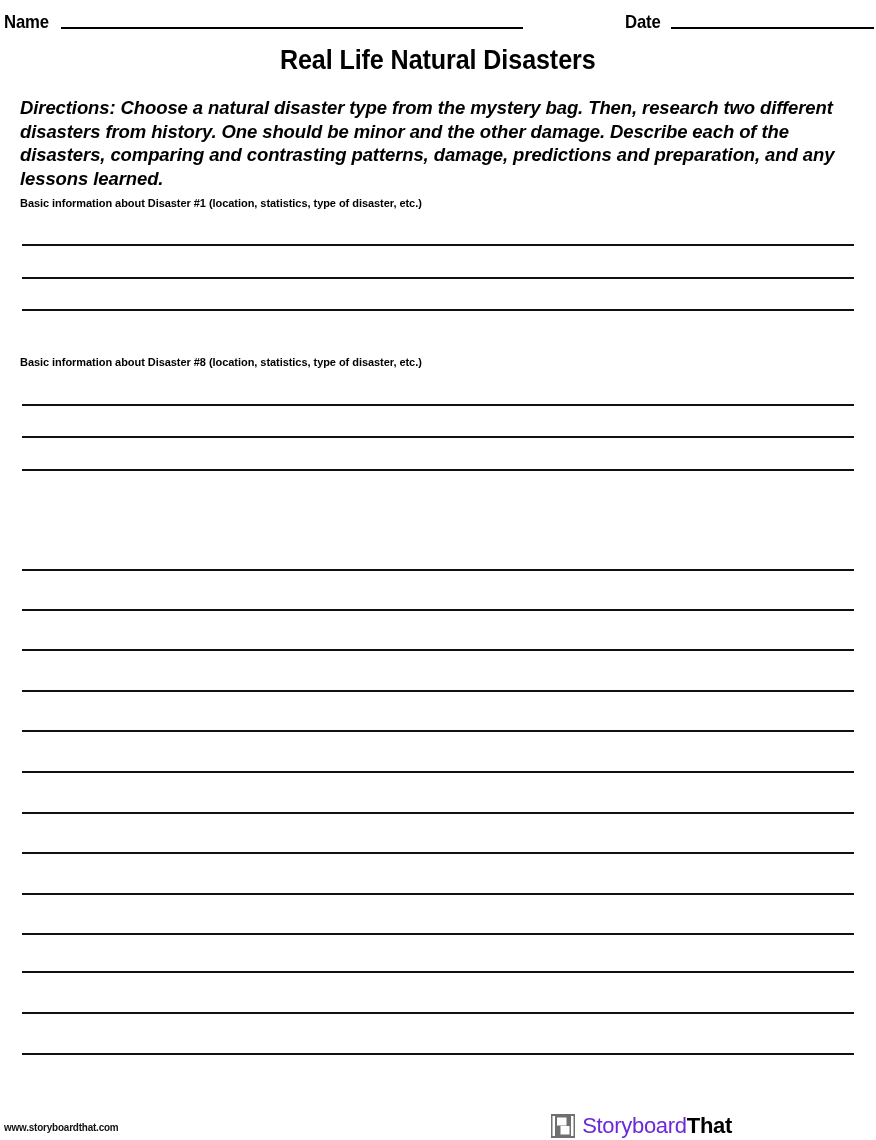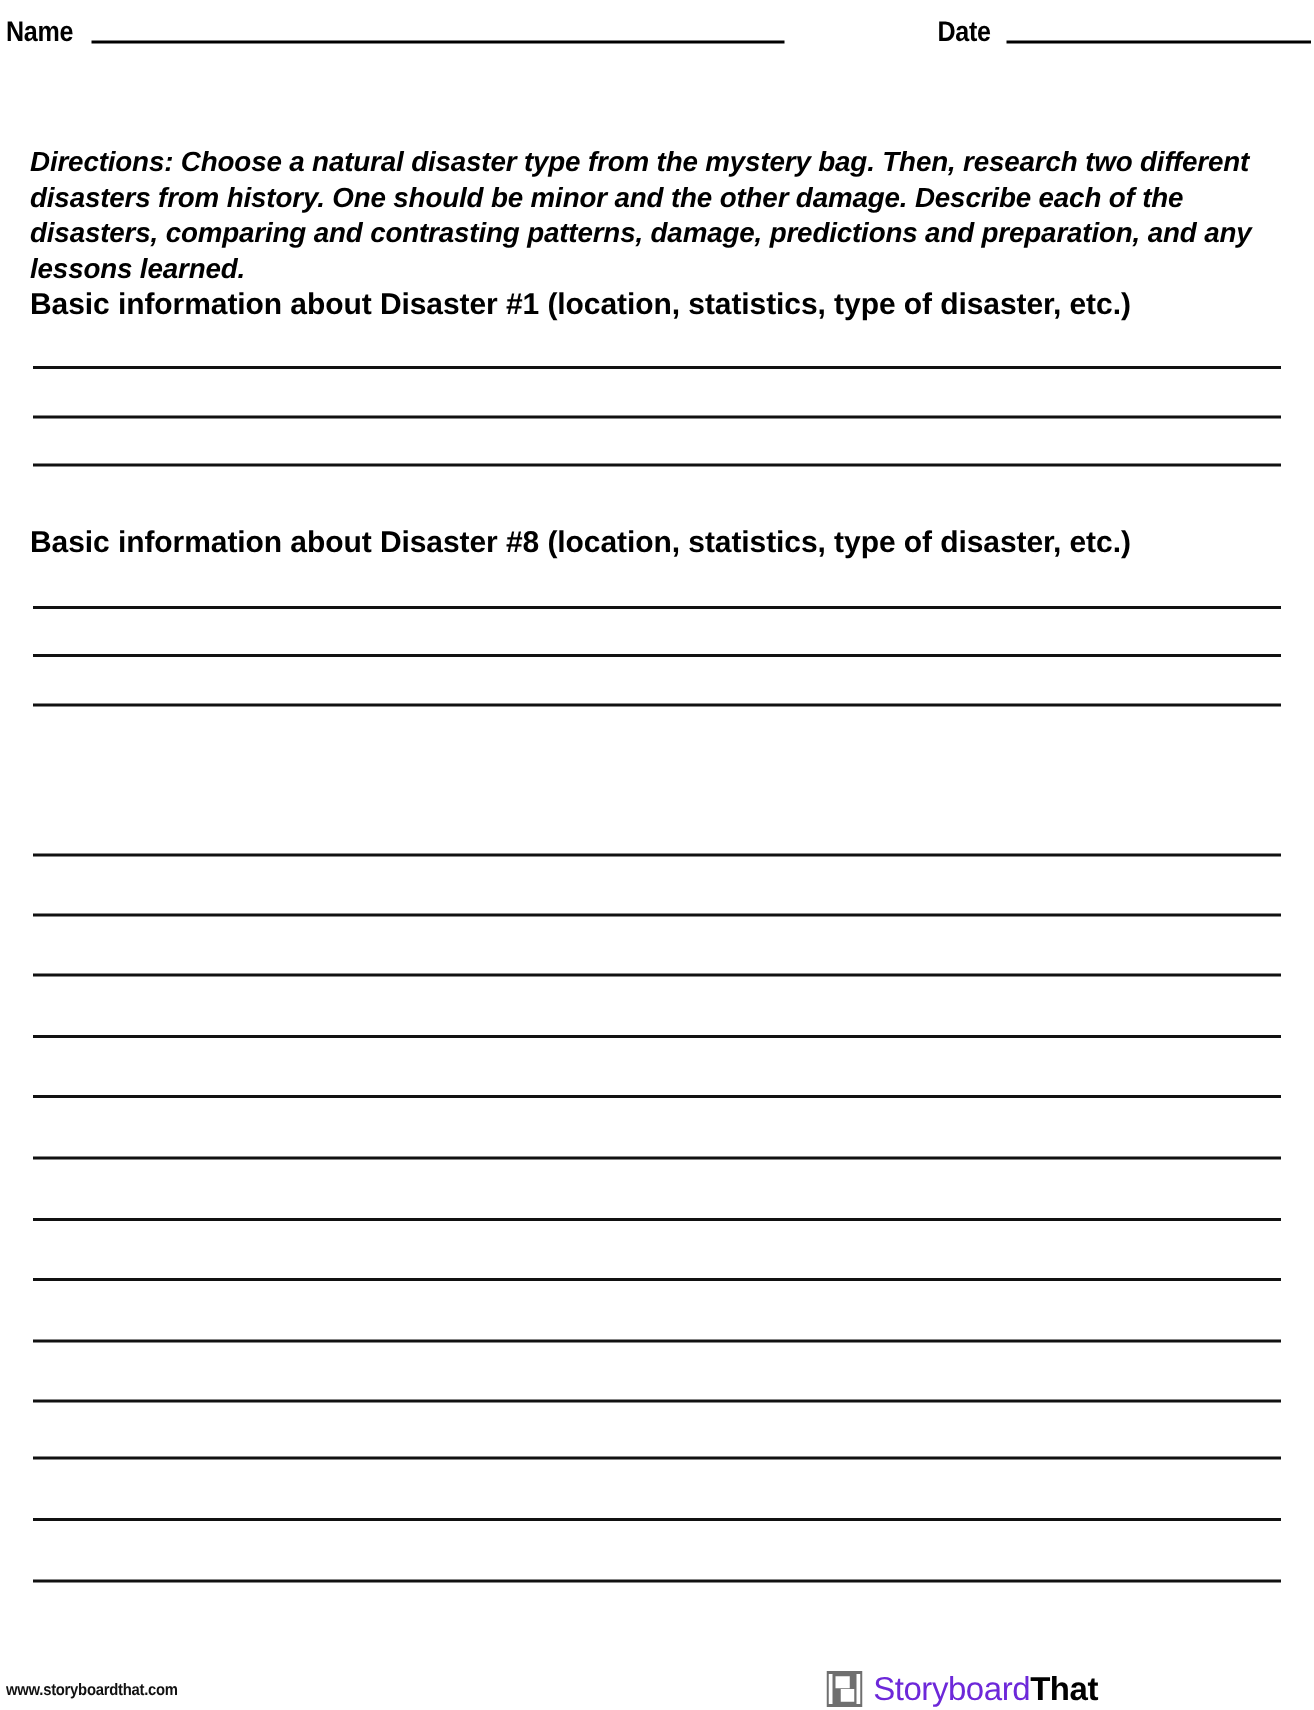--- a/index.html
+++ b/index.html
@@ -89,21 +89,21 @@
     letter-spacing: -0.1px;
     text-align: left;
   }
 
   
   .section-heading {
     position: absolute;
     left: 20px;
     font-family: "Liberation Sans Narrow", "Liberation Sans", sans-serif;
     font-weight: bold;
-    font-size: 20px;
+    font-size: 11px;
     line-height: 18px;
     letter-spacing: -0.05px;
     white-space: nowrap;
   }
   #heading-1 { top: 194px; }
   #heading-2 { top: 353px; }
   #heading-3 { top: 513px; }
 
   
   .rule {
@@ -171,20 +171,23 @@
       <span class="field-rule"></span>
     </div>
 
     <div class="field" id="field-name">
       <span class="field-label">Name</span>
       <span class="field-rule"></span>
     </div>
 
   </div>
 
+  <div class="title">
+    <span>Real Life Natural Disasters</span>
+  </div>
 
   <div class="directions">Directions: Choose a natural disaster type from the mystery bag. Then, research two different disasters from history. One should be minor and the other damage. Describe each of the disasters, comparing and contrasting patterns, damage, predictions and preparation, and any lessons learned.</div>
 
   <div class="section-heading" id="heading-1">Basic information about Disaster #1 (location, statistics, type of disaster, etc.)</div>
 
   <div class="rule" style="top:244px"></div>
   <div class="rule" style="top:277px"></div>
   <div class="rule" style="top:309px"></div>
 
   <div class="section-heading" id="heading-2">Basic information about Disaster #8 (location, statistics, type of disaster, etc.)</div>

